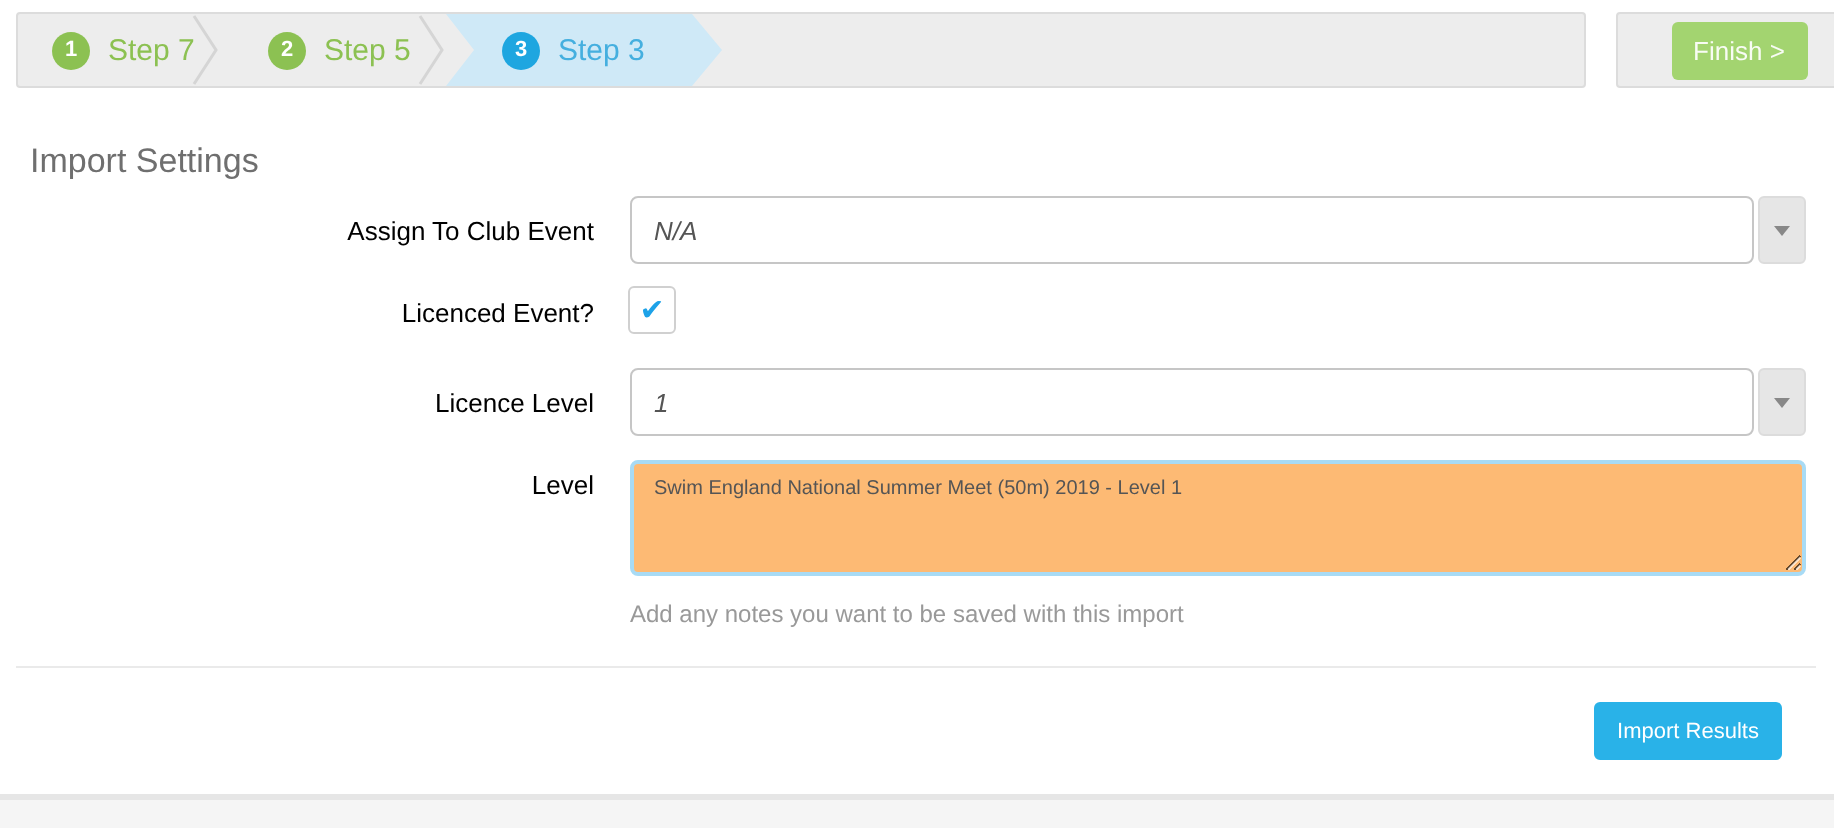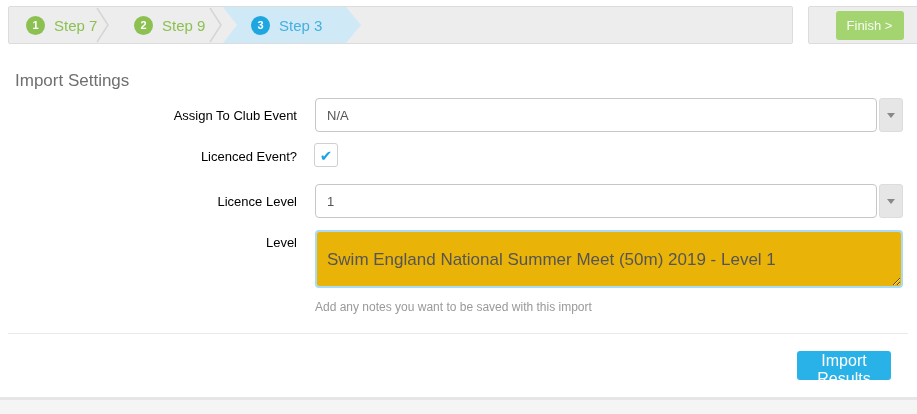--- a/index.html
+++ b/index.html
@@ -61,21 +61,21 @@
   .page-heading {
     position: absolute; left: 15px; top: 71px;
     font-size: 17px; color: #6f6f6f; font-weight: normal; margin: 0;
   }
   .row-label {
     position: absolute; left: 0; width: 297px;
     text-align: right; font-size: 13px; color: #000000;
   }
   .select-ctl {
     position: absolute; left: 315px; width: 588px; height: 34px;
-    display: flex; box-sizing: border-box; cursor: pointer;
+    display: flex; box-sizing: border-box; cursor: pointer; font-style: italic;
   }
   .select-box {
     flex: 1; background: #fff; border: 1px solid #c6c6c6; border-radius: 4px;
     display: flex; align-items: center; padding: 0 11px;
     font-size: 13px; color: #555; box-sizing: border-box;
   }
   .select-addon {
     width: 24px; margin-left: 2px; background: #e6e6e6;
     border: 1px solid #dcdcdc; border-radius: 3px;
     display: flex; align-items: center; justify-content: center;
@@ -89,35 +89,35 @@
   .checkbox {
     position: absolute; left: 314px; top: 143px; width: 24px; height: 24px;
     background: #fff; border: 1px solid #d0d0d0; border-radius: 3px;
     display: flex; align-items: center; justify-content: center;
     box-sizing: border-box; cursor: pointer;
   }
   .check-glyph { color: #1da2e8; font-size: 15px; font-weight: bold; line-height: 1; }
   .notes-area {
     position: absolute; left: 315px; top: 230px; width: 588px; height: 58px;
     box-sizing: border-box; border: 2px solid #a8dbf5; border-radius: 4px;
-    padding: 16px 10px; font-size: 17px; color: #555; line-height: 1.45;
-    font-family: inherit; background: #eab308; outline: none; resize: both;
+    padding: 6px 10px; font-size: 10px; color: #555; line-height: 1.45;
+    font-family: inherit; background: #fdba74; outline: none; resize: both;
   }
   .help-text {
     position: absolute; left: 315px; top: 300px;
     font-size: 12px; color: #999;
   }
   .divider {
     position: absolute; left: 8px; right: 9px; top: 333px;
     border-top: 1px solid #eaeaea; height: 0;
   }
   .import-btn {
     position: absolute; left: 797px; top: 351px; width: 94px; height: 29px;
     background: #29b2e8; color: #fff; border: none; border-radius: 3px;
-    font-size: 16px; font-family: inherit; cursor: pointer;
+    font-size: 11px; font-family: inherit; cursor: pointer;
   }
   .footer-strip {
     position: absolute; left: 0; right: 0; top: 397px; height: 17px;
     background: #f5f5f5; border-top: 3px solid #e6e6e6; box-sizing: content-box;
   }
 </style>
 </head>
 <body>
 
 <div class="stage">
@@ -125,21 +125,21 @@
   <div class="steps-bar">
     <div class="step" style="left:17px">
       <span class="step-num green">1</span>
       <span class="step-label green">Step 7</span>
     </div>
     <svg class="chev-sep" style="left:87px" width="14" height="36">
       <polyline points="1,1 12,18 1,35" fill="none" stroke="#d5d5d5" stroke-width="1.5"></polyline>
     </svg>
     <div class="step" style="left:125px">
       <span class="step-num green">2</span>
-      <span class="step-label green">Step 9</span>
+      <span class="step-label green">Step 5</span>
     </div>
     <svg class="chev-sep" style="left:200px" width="14" height="36">
       <polyline points="1,1 12,18 1,35" fill="none" stroke="#d5d5d5" stroke-width="1.5"></polyline>
     </svg>
     <div class="active-arrow">
       <span class="step-num blue">3</span>
       <span class="step-label blue">Step 3</span>
     </div>
   </div>
   <div class="actions-bar">

